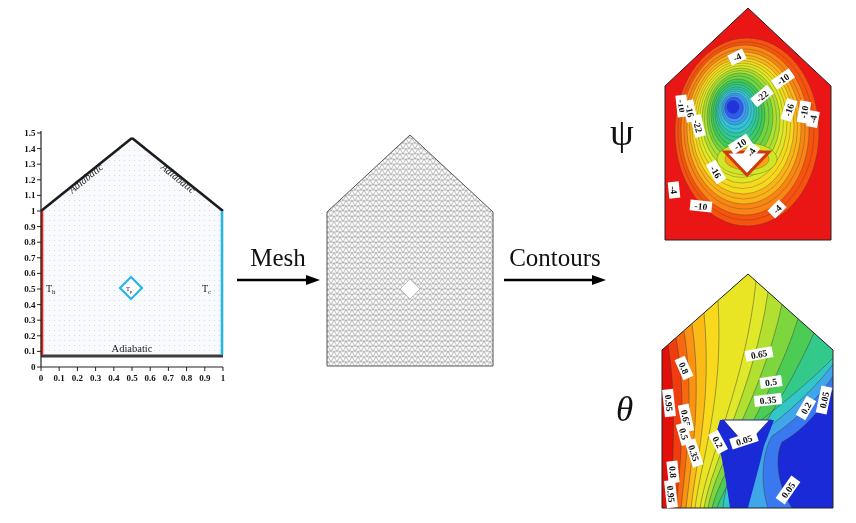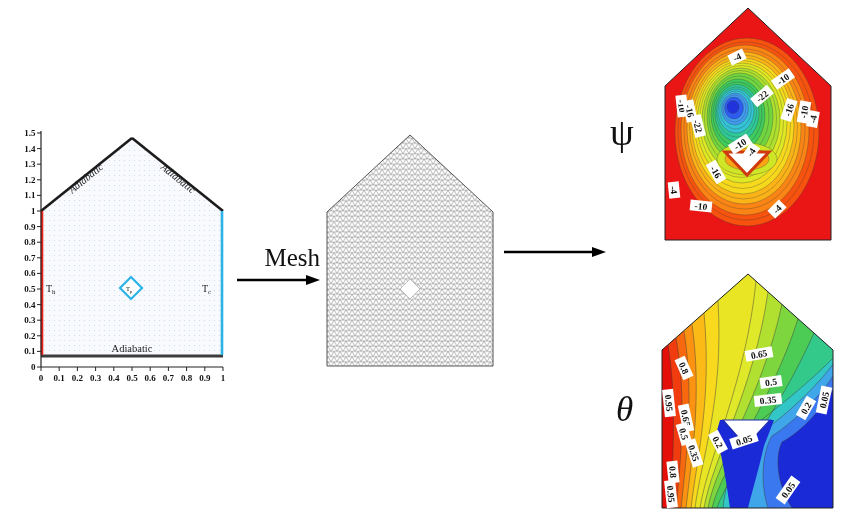--- a/index.html
+++ b/index.html
@@ -1,19 +1,19 @@
 <!DOCTYPE html>
 <html><head>
 <meta charset="utf-8">
 <style>
   html,body{margin:0;padding:0;background:#fff;}
   .canvas{position:relative;width:856px;height:523px;background:#fff;overflow:hidden;
           font-family:"Liberation Serif",serif;color:#111;}
   .abs{position:absolute;}
-  .arrow-label{font-size:25px;line-height:1.1;text-align:right;color:#111;}
+  .arrow-label{font-size:25px;line-height:1.1;text-align:center;color:#111;}
   .sym{font-size:38px;color:#111;}
   .sym.italic{font-style:italic;}
   svg text{font-family:"Liberation Serif",serif;fill:#111;}
   .tick{font-weight:bold;font-size:9px;}
   .wall-label{font-style:italic;font-size:10.5px;fill:#222;}
   .wall-label-flat{font-size:10.5px;fill:#222;}
   .tlabel{font-size:10px;fill:#222;}
   .clabel rect{fill:#ffffff;}
   .clabel text{font-weight:bold;font-size:9.5px;text-anchor:middle;}
   .cl{fill:none;stroke:#3c3c3c;stroke-opacity:0.65;stroke-width:0.7;}
@@ -122,20 +122,21 @@
       <pattern id="tripat" width="6" height="5.2" patternUnits="userSpaceOnUse">
         <path d="M0,5.2 L3,0 L6,5.2 Z M0,0 H6" fill="none" stroke="#777" stroke-width="0.5"></path>
       </pattern>
     </defs>
     <polygon points="2,233 2,79 85,2 168,79 168,233" fill="#ffffff"></polygon>
     <polygon points="2,233 2,79 85,2 168,79 168,233" fill="url(#tripat)" stroke="#555" stroke-width="1"></polygon>
     <polygon points="85,146 95,156 85,166 75,156" fill="#ffffff" stroke="#888" stroke-width="0.5"></polygon>
   </svg>
 
   <div class="abs" style="left:503px;top:244px;width:104px">
+    <div class="arrow-label">Contours</div>
     <svg width="104" height="14">
       <line x1="1" y1="8" x2="90" y2="8" stroke="#000" stroke-width="2.6"></line>
       <polygon points="89,3 103,8 89,13" fill="#000"></polygon>
     </svg>
   </div>
 
   <div class="abs sym" style="left:610px;top:110px">ψ</div>
 
   <svg id="psi-svg" class="abs" style="left:663px;top:6px" width="170" height="238" viewBox="0 0 170 238">
     <defs>

